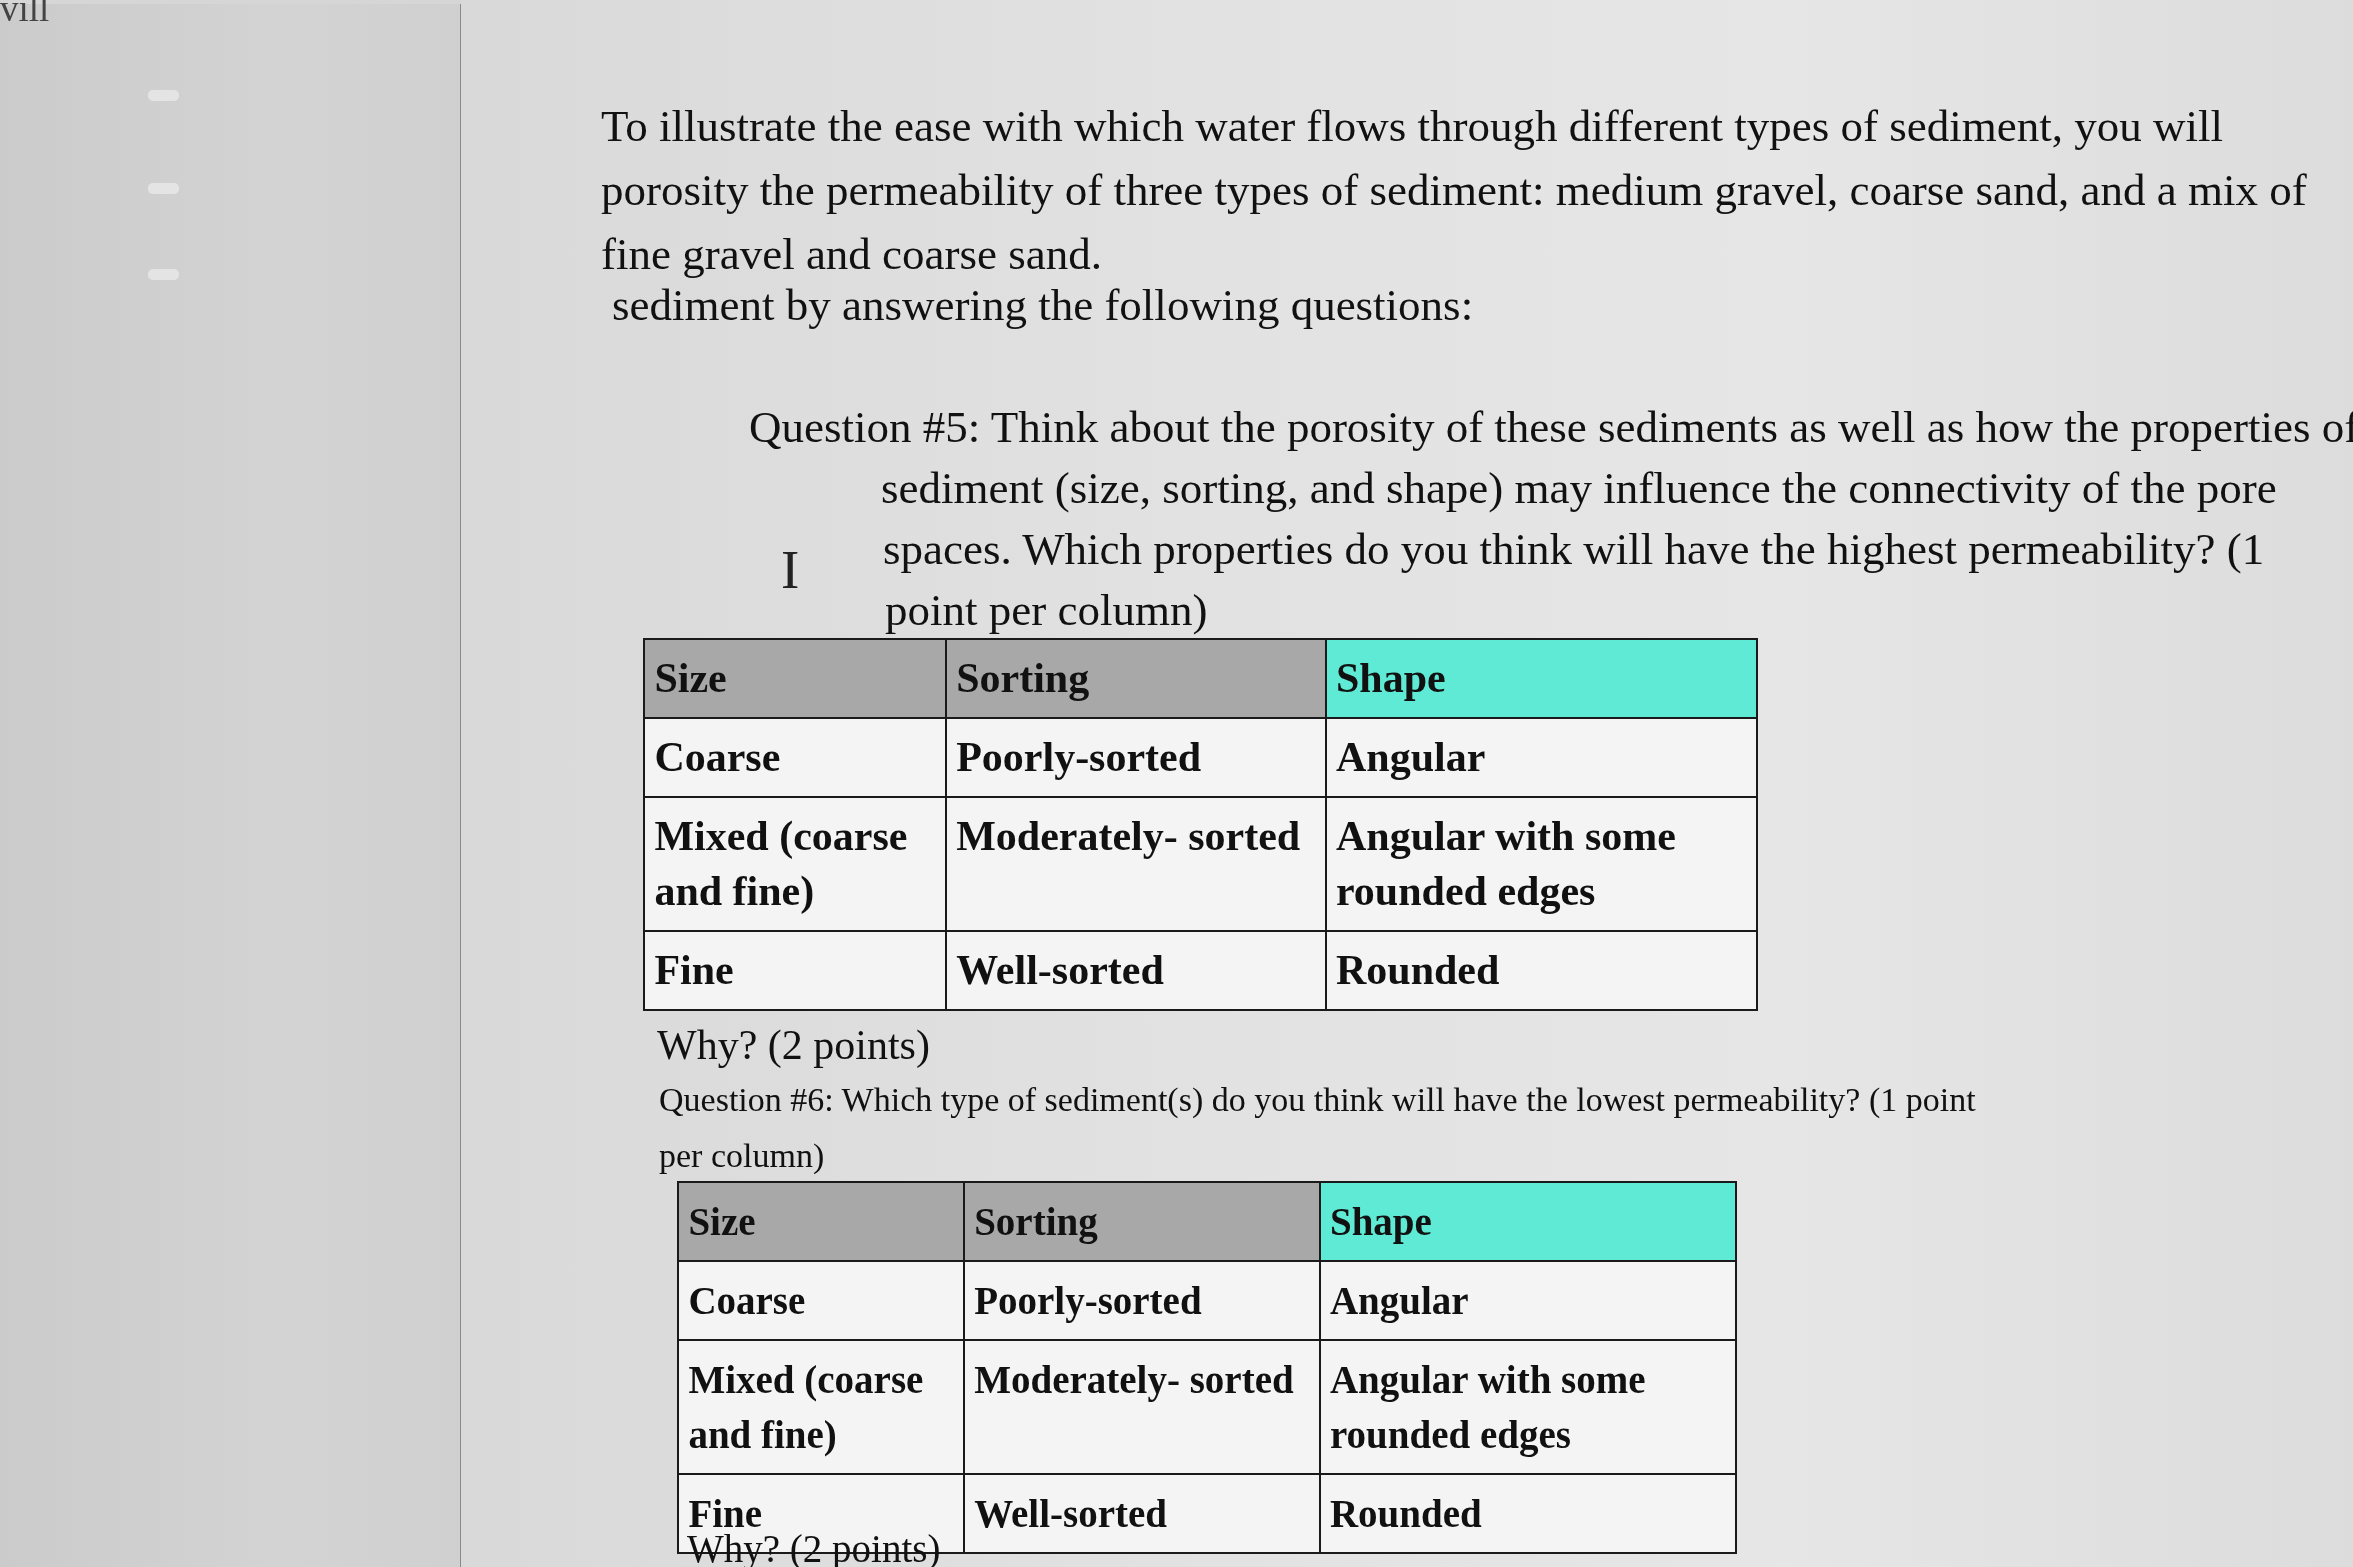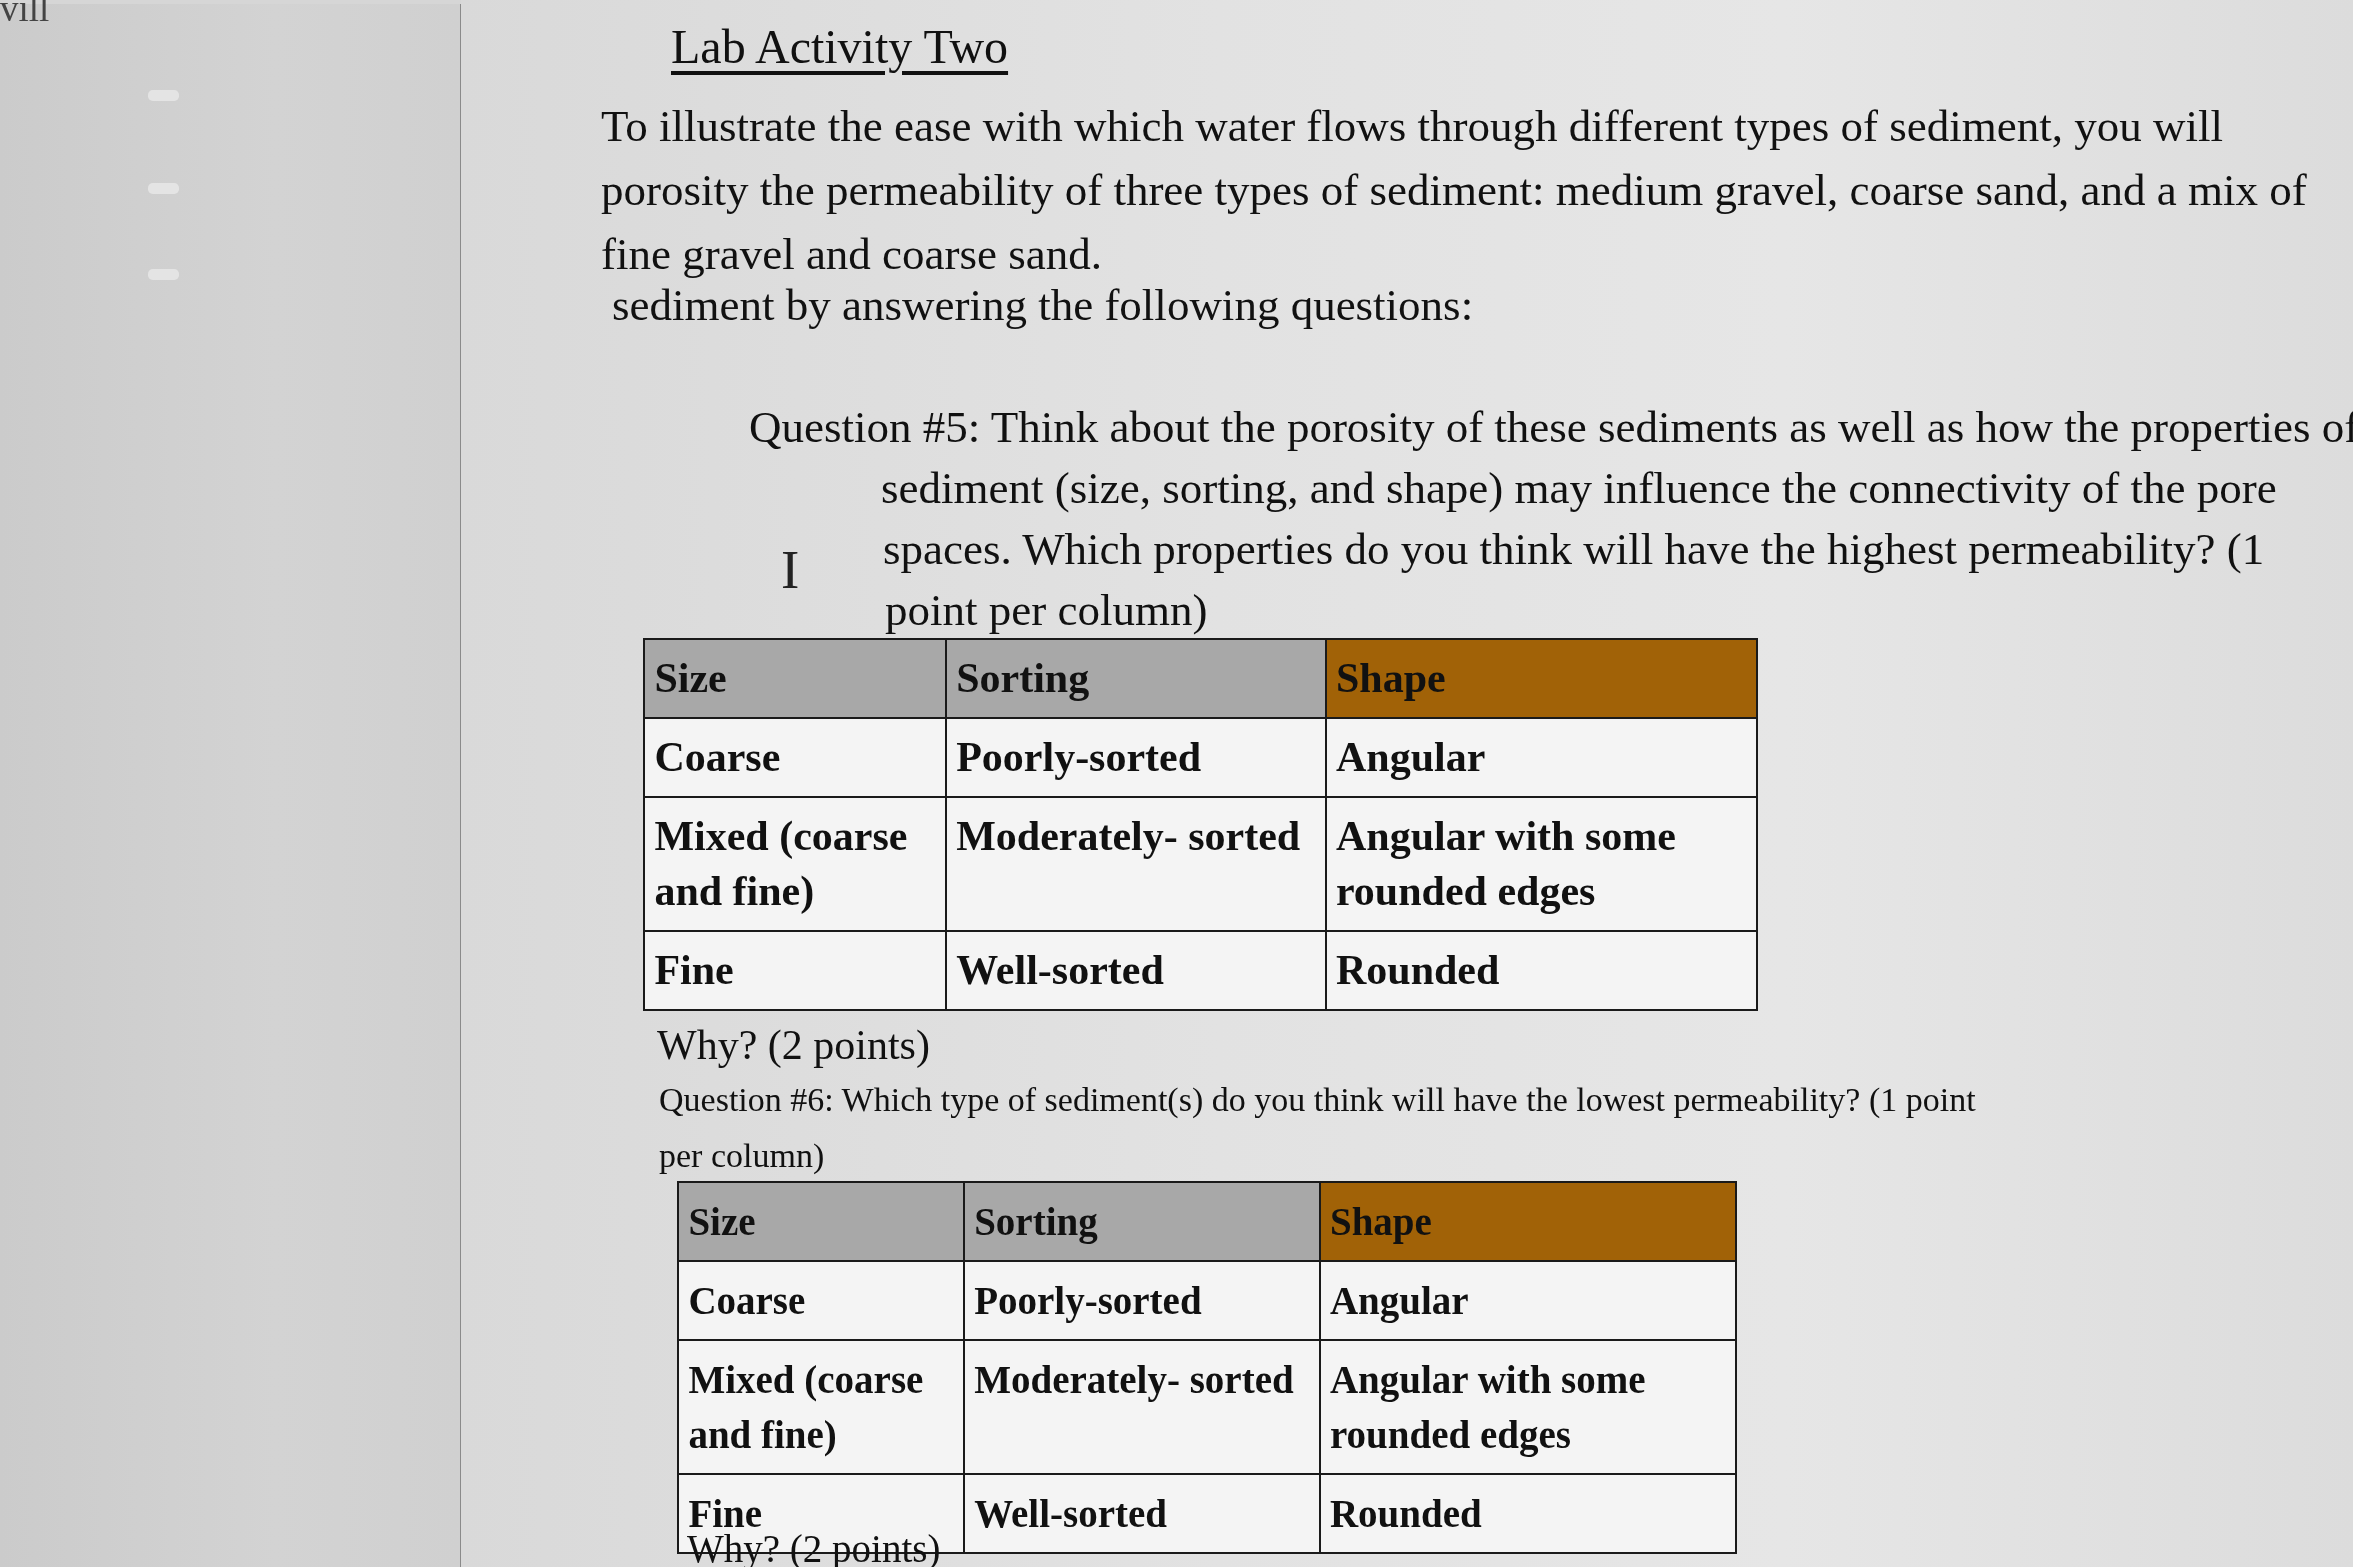--- a/index.html
+++ b/index.html
@@ -27,36 +27,35 @@
   .para { position:absolute; font-size:45px; line-height:64px; white-space:nowrap; }
   .q-label { text-decoration-thickness:3.1px; text-underline-offset:6.2px; }
   .cursor { position:absolute; left:320px; top:538px; font-size:55px; color:#222; }
   table.grid {
     position:absolute; border-collapse:collapse; font-size:42px; background:#f4f4f4;margin-left:12px;
   }
   table.grid td, table.grid th {
     border:2.3px solid #1a1a1a; text-align:left; vertical-align:top; padding:11px 9.4px; line-height:55px;font-weight:bold;
   }
   table.grid th { background:#a8a8a8; font-weight:bold; }
-  table.grid th.last { background:#a16207; }
+  table.grid th.last { background:#5eead4; }
   .why { position:absolute; font-size:42px; }
 </style>
 </head>
 <body>
 
 <div class="sidebar">
   <span class="sidebar-fragment">vill</span>
   <div class="sidebar-glare" style="top:86px"></div>
   <div class="sidebar-glare" style="top:179px"></div>
   <div class="sidebar-glare" style="top:265px"></div>
 </div>
 
 <div class="page">
   <div class="doc">
-    <div class="title">Lab Activity Two</div>
 
     <div class="para" style="left:140px;top:94px">
       <div>To illustrate the ease with which water flows through different types of sediment, you will</div>
       <div>porosity the permeability of three types of sediment: medium gravel, coarse sand, and a mix of</div>
       <div>fine gravel and coarse sand.</div>
     </div>
 
     <div class="para" style="left:151px;top:273px">
       <div>sediment by answering the following questions:</div>
     </div>

